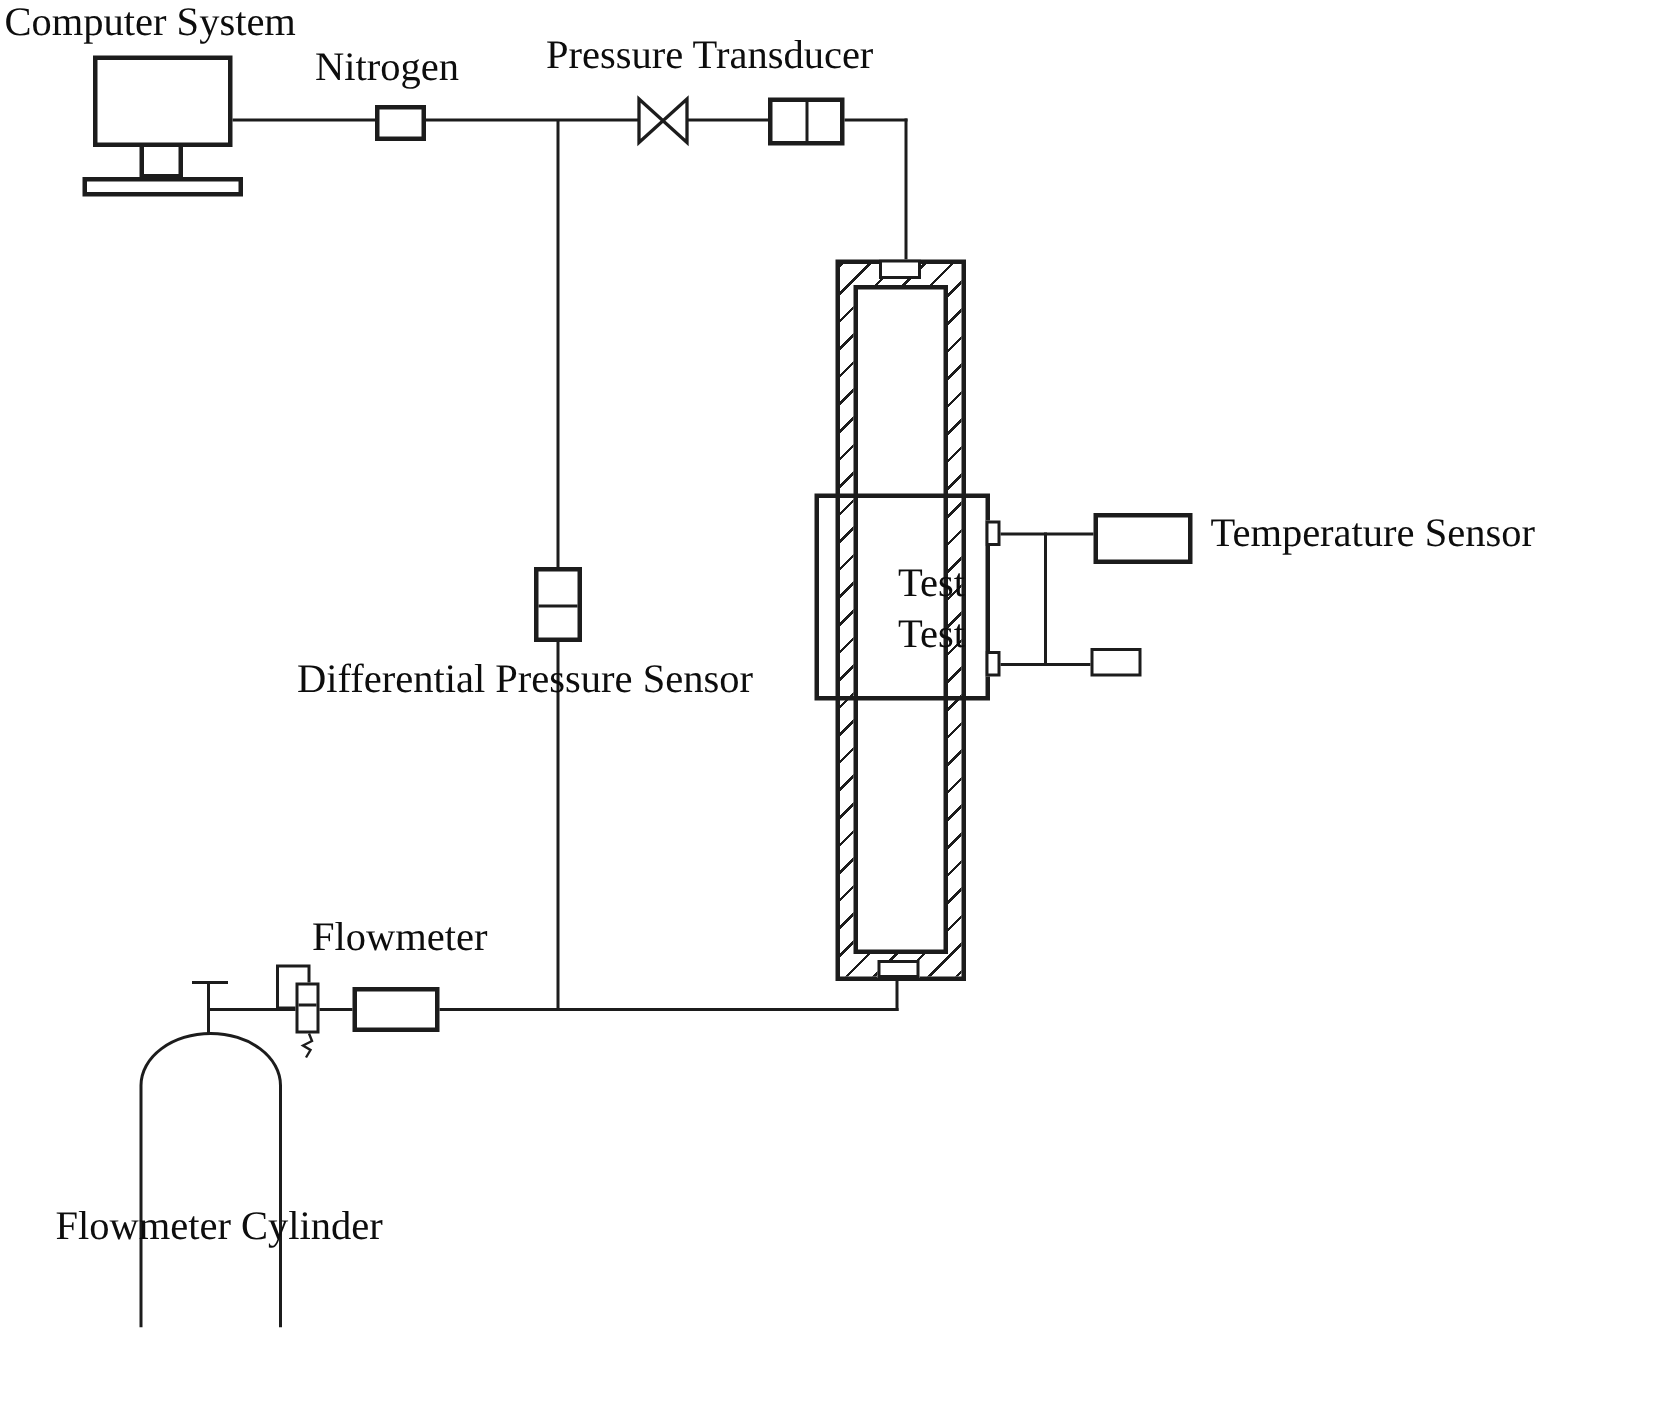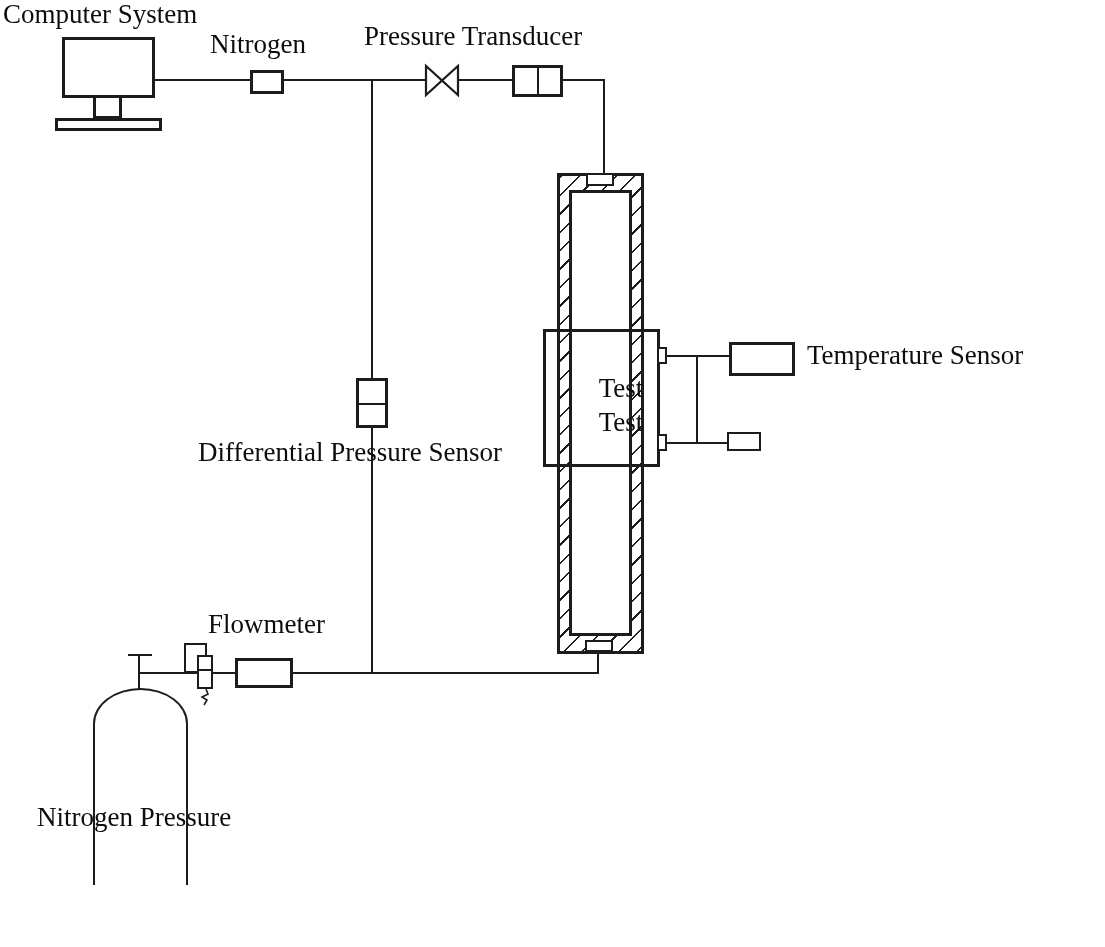--- a/index.html
+++ b/index.html
@@ -82,19 +82,19 @@
   <div class="box z2" style="left:235px;top:658px;width:58px;height:30px;"></div>
 
   <div class="box clear thin z1" style="left:93px;top:688px;width:95px;height:256px;border-radius:48px 48px 0 0 / 36px 36px 0 0;"></div>
 
   <div class="lbl z5" style="left:3px;top:0px;">Computer System</div>
   <div class="lbl z5" style="left:210px;top:30px;">Nitrogen</div>
   <div class="lbl z5" style="left:364px;top:22px;">Pressure Transducer</div>
   <div class="lbl z5" style="left:807px;top:341px;">Temperature Sensor</div>
   <div class="lbl z5" style="left:198px;top:438px;text-align:center;">Differential Pressure Sensor</div>
   <div class="lbl z5" style="left:208px;top:610px;">Flowmeter</div>
-  <div class="lbl z5" style="left:37px;top:803px;">Nitrogen Pressure</div>
+  <div class="lbl z5" style="left:37px;top:803px;">Flowmeter Cylinder</div>
   <div class="lbl z5" style="left:569px;top:371px;width:64px;text-align:center;line-height:34px;white-space:normal;margin-left:20px;">
     <span>Test</span><br>
     <span>Test</span>
   </div>
 
 </div>
 
 </body></html>

